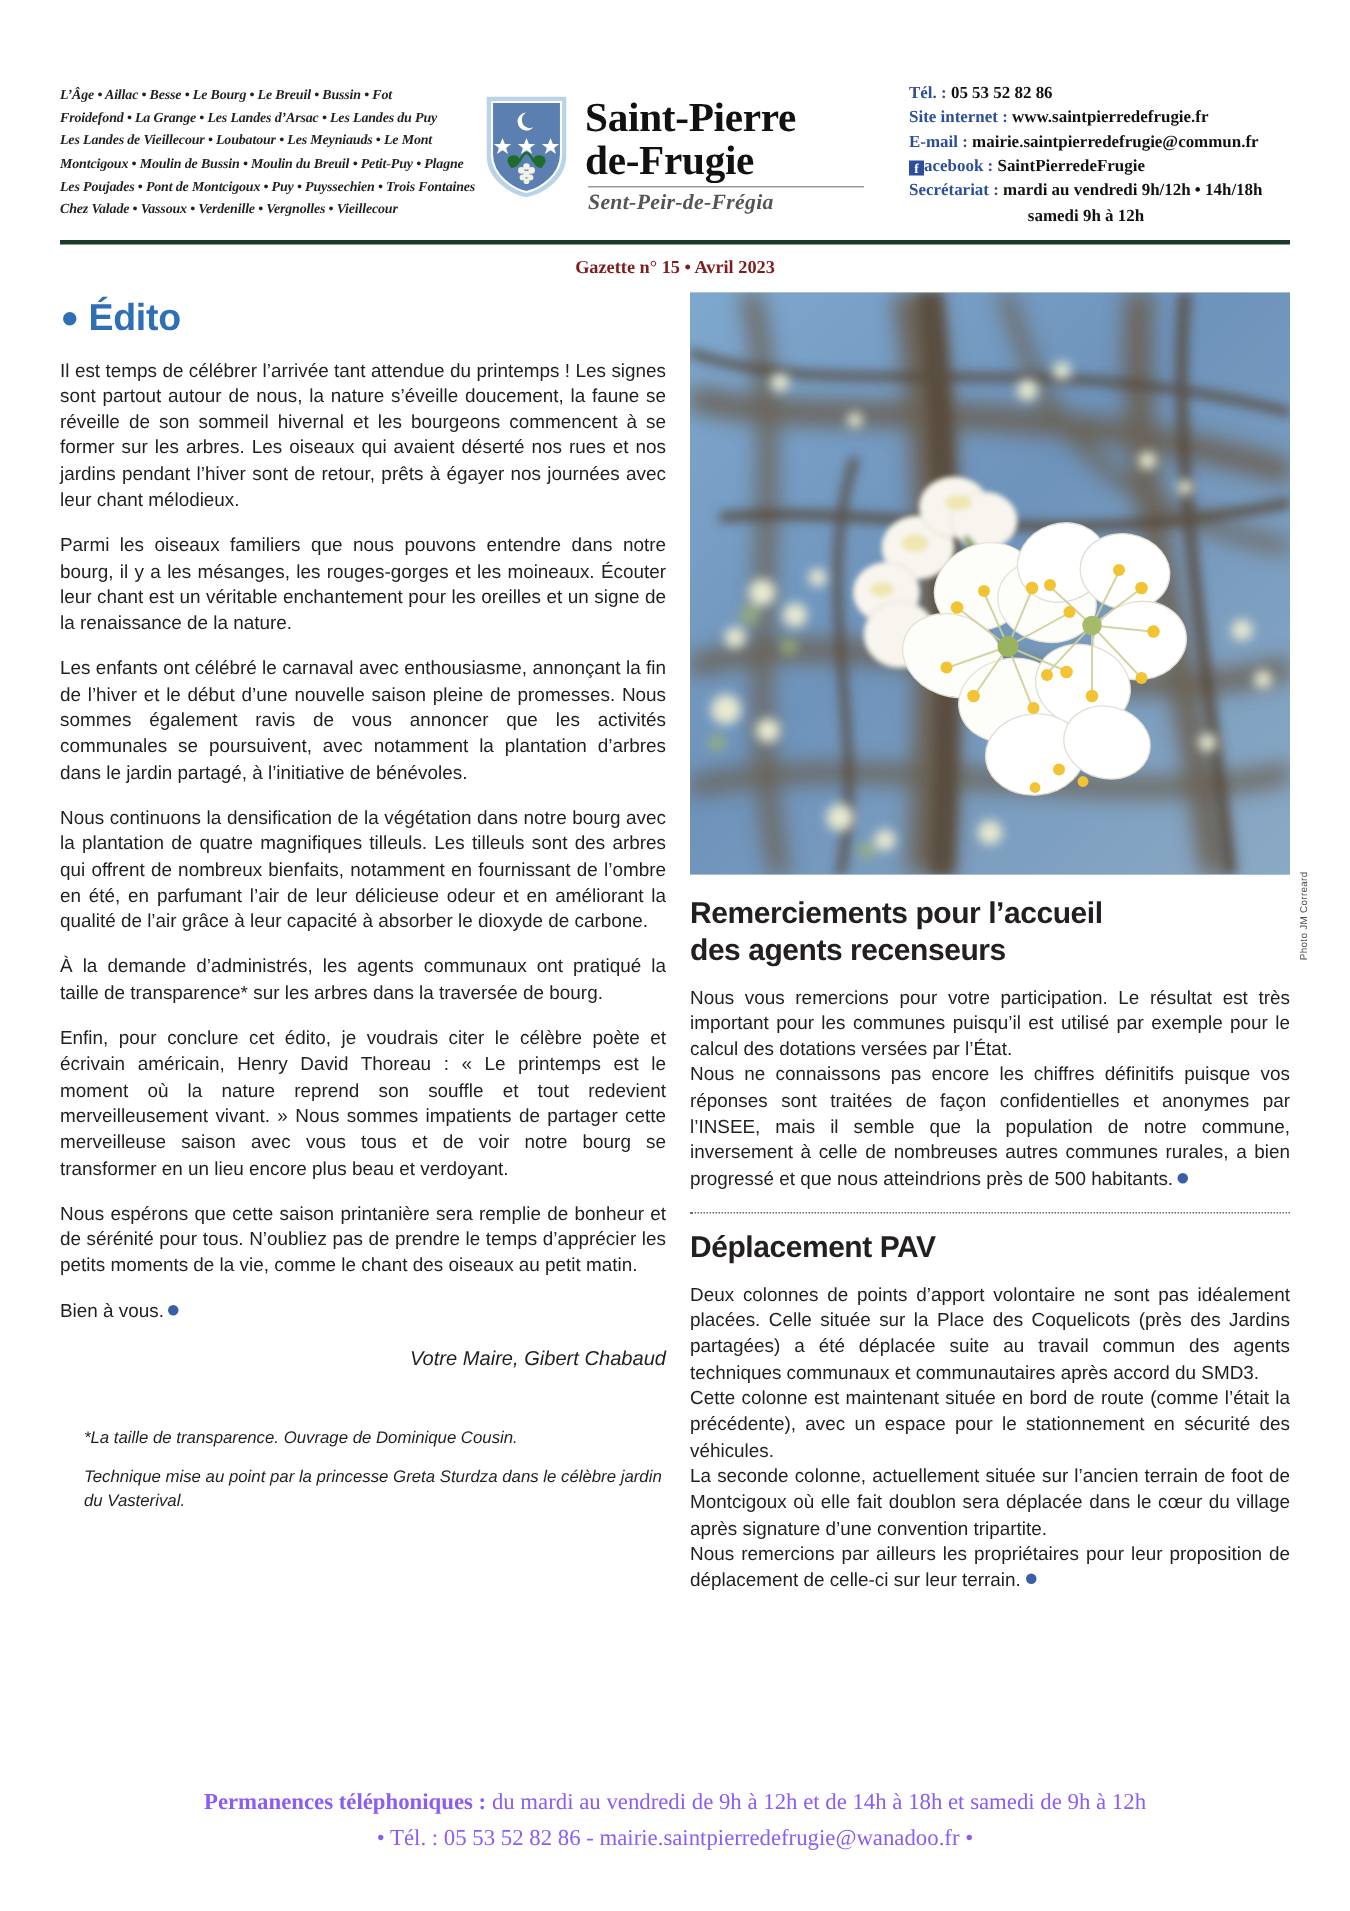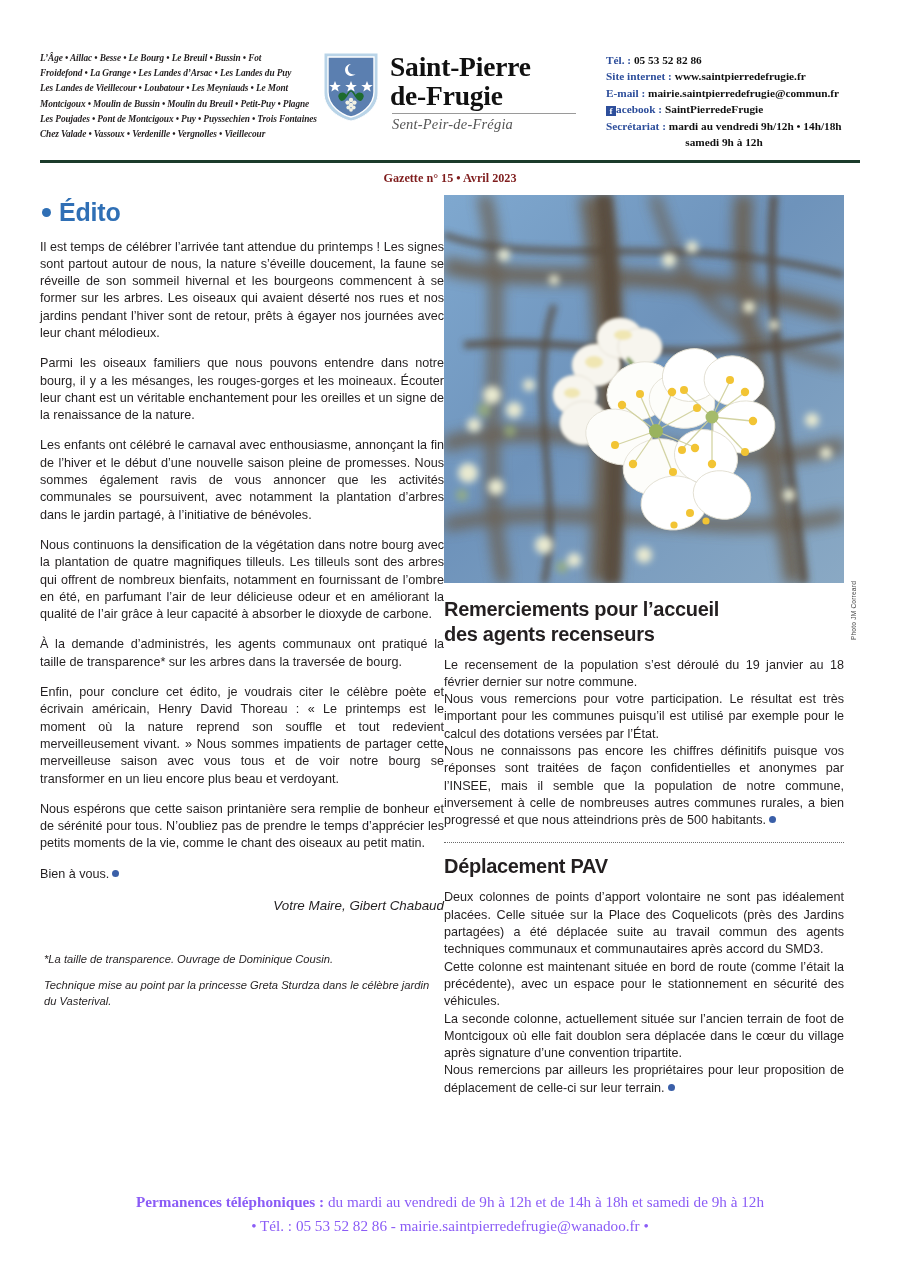--- a/index.html
+++ b/index.html
@@ -20,21 +20,21 @@
     width: 900px;
     height: 1274px;
     position: relative;
     box-sizing: border-box;
     padding: 0 40px;
   }
 
   
   .masthead {
     display: flex;
-    align-items: flex-start;
+    align-items: center;
     padding-top: 50px;
     height: 104px;
   }
 
   .villages {
     width: 278px;
     font-family: "Liberation Serif", serif;
     font-style: italic;
     font-weight: bold;
     font-size: 9.3px;
@@ -73,21 +73,21 @@
   }
   .brand-rule {
     height: 1px;
     background: #9a9a9a;
     margin: 3px 0 2px 2px;
     width: 184px;
   }
   .brand-sub {
     font-family: "Liberation Serif", serif;
     font-style: italic;
-    font-weight: normal;
+    font-weight: bold;
     font-size: 14.5px;
     line-height: 16px;
     color: #555555;
     letter-spacing: 0.2px;
     padding-left: 2px;
   }
 
   .contact {
     flex: 1;
     font-family: "Liberation Serif", serif;
@@ -126,20 +126,21 @@
     font-weight: bold;
     font-size: 12.2px;
     padding-top: 8px;
     padding-bottom: 9px;
     color: #7f1d1d;
   }
 
   
   .columns {
     display: flex;
+    gap: 16px;
     align-items: flex-start;
   }
   .col-left  { width: 404px; }
   .col-right { width: 400px; position: relative; }
 
   .edito-head {
     color: #2f6fb5;
     font-size: 25px;
     font-weight: bold;
     line-height: 30px;
@@ -184,21 +185,21 @@
     font-size: 13.4px;
     line-height: 18px;
     margin: 14px 0 0 0;
     color: #231f20;
   }
 
   .footnote {
     font-style: italic;
     font-size: 11.2px;
     line-height: 16px;
-    margin: 0 0 10px 4px;
+    margin: 0 0 10px 16px;
     color: #231f20;
   }
   .footnotes { margin-top: 36px; }
 
   
   .photo-wrap {
     position: relative;
     width: 400px;
     height: 388px;
     margin-bottom: 14px;
@@ -514,21 +515,20 @@
           </svg>
         </div>
         <div class="photo-credit">Photo JM Correard</div>
       </div>
 
       <h2 class="sec-head">
         <span>Remerciements pour l’accueil</span><br>
         <span>des agents recenseurs</span>
       </h2>
 
-      <p class="body" style="margin-bottom:0">Le recensement de la population s’est déroulé du 19 janvier au 18 février dernier sur notre commune.</p>
       <p class="body" style="margin-bottom:0">Nous vous remercions pour votre participation. Le résultat est très important pour les communes puisqu’il est utilisé par exemple pour le calcul des dotations versées par l’État.</p>
       <p class="body">
         <span>Nous ne connaissons pas encore les chiffres définitifs puisque vos réponses sont traitées de façon confidentielles et anonymes par l’INSEE, mais il semble que la population de notre commune, inversement à celle de nombreuses autres communes rurales, a bien progressé et que nous atteindrions près de 500 habitants.</span><span class="enddot"></span>
       </p>
 
       <div class="dotted-rule"></div>
 
       <h2 class="sec-head">Déplacement PAV</h2>
 
       <p class="body" style="margin-bottom:0">Deux colonnes de points d’apport volontaire ne sont pas idéalement placées. Celle située sur la Place des Coquelicots (près des Jardins partagées) a été déplacée suite au travail commun des agents techniques communaux et communautaires après accord du SMD3.</p>

